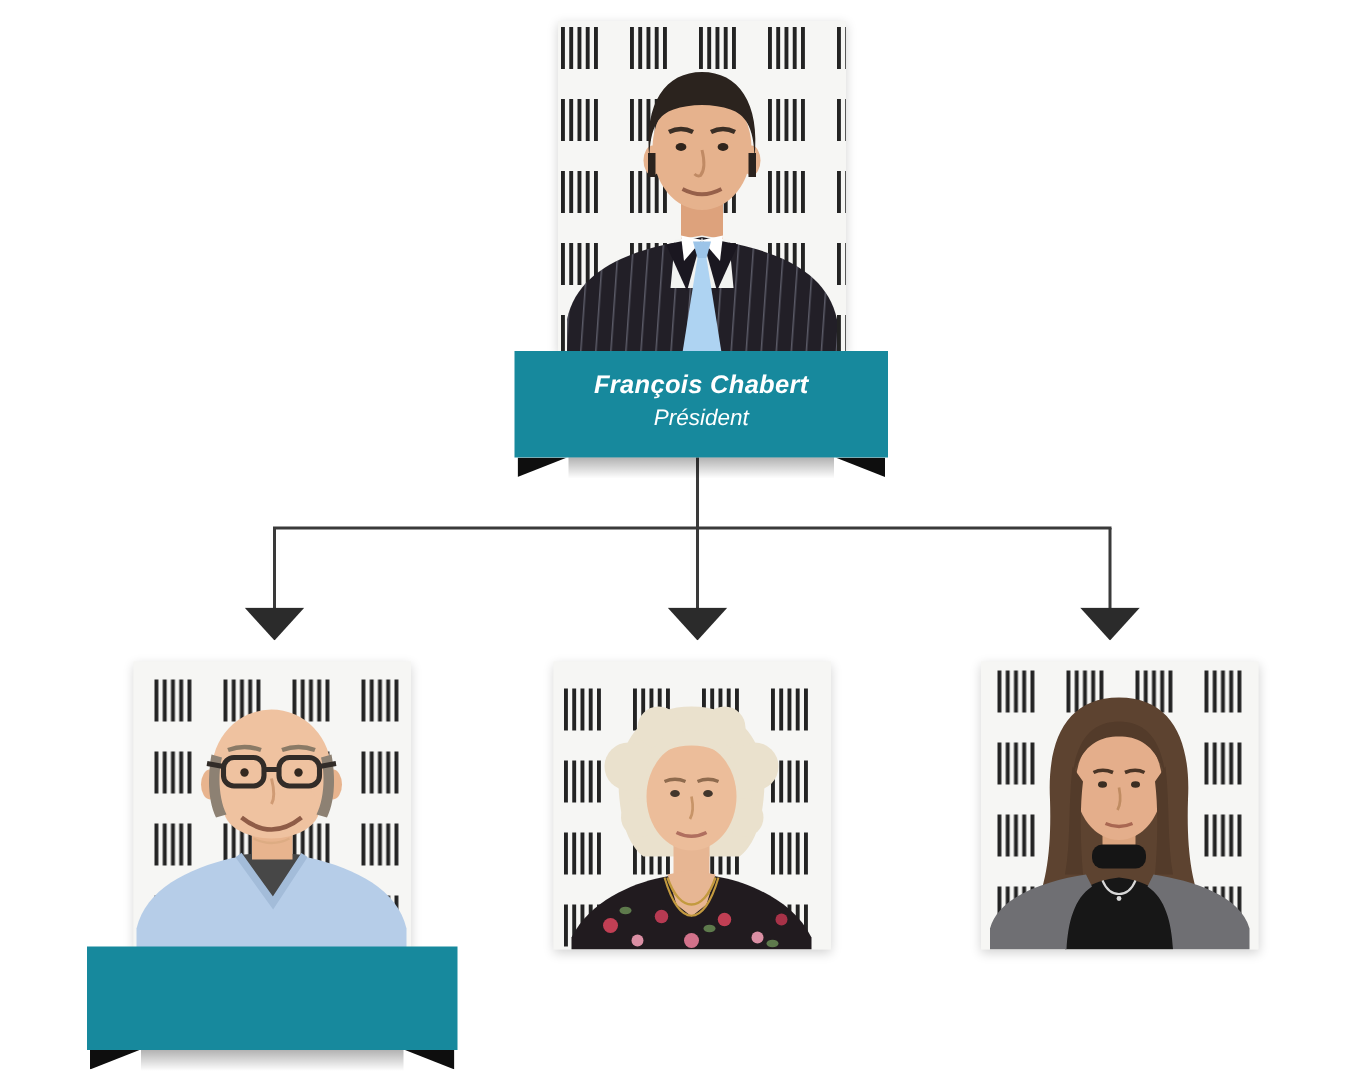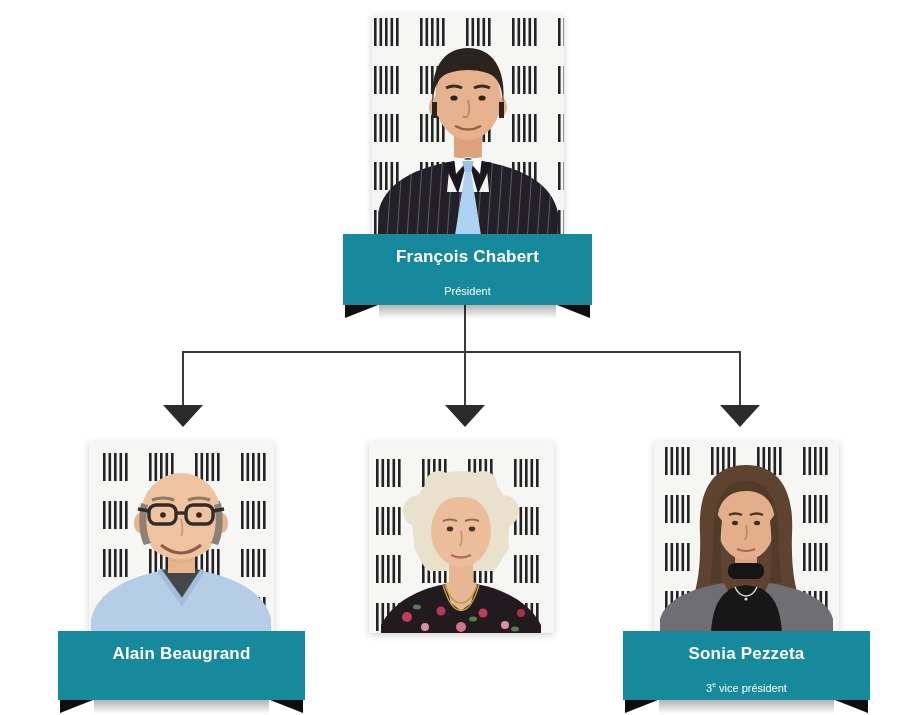--- a/index.html
+++ b/index.html
@@ -11,38 +11,38 @@
   .stem{left:464px;top:305px;width:2px;height:47px;}
   .hbar{left:182px;top:351px;width:559px;height:2px;}
   .drop1{left:182px;top:352px;width:2px;height:54px;}
   .drop2{left:464px;top:352px;width:2px;height:54px;}
   .drop3{left:739px;top:352px;width:2px;height:54px;}
   .arrowhead{position:absolute;top:405px;width:40px;height:22px;background:var(--arrow,#2b2b2b);
     clip-path:polygon(0 0,100% 0,50% 100%);}
   .ah1{left:163px}.ah2{left:445px}.ah3{left:720px}
 
   
-  .card{position:absolute;}
+  .card{position:absolute;font-style:italic;}
   .card-president{left:343px;top:14px;width:249px;height:304px;}
   .card-vp{top:441px;width:247px;height:272px;}
   .pos-vp1{left:58px}.pos-vp2{left:338px}.pos-vp3{left:623px}
 
   .photo{position:absolute;box-shadow:0 2px 7px rgba(0,0,0,.18);background:#f6f6f4;}
   .card-president .photo{left:29px;top:0;width:192px;height:221px;}
   .card-vp .photo{left:31px;top:0;width:185px;height:192px;}
   .photo svg{display:block;width:100%;height:100%;}
 
   .banner{position:absolute;left:0;right:0;background:var(--banner,#17899d);color:var(--banner-text,#fff);
     text-align:center;z-index:2;}
   .card-president .banner{top:220px;height:71px;}
   .card-vp .banner{top:190px;height:69px;}
   .banner::after{content:"";position:absolute;left:36px;right:36px;top:100%;height:14px;
     background:linear-gradient(to bottom,rgba(0,0,0,.30),rgba(0,0,0,0));}
   .banner .name{font-size:17px;font-weight:bold;padding-top:13px;letter-spacing:.2px;}
-  .banner .title{font-size:11px;margin-top:18px;}
+  .banner .title{font-size:15px;margin-top:3px;}
   .banner .title sup{font-size:62%;line-height:0;}
 
   .fold{position:absolute;top:100%;width:33px;height:13px;background:var(--fold,#0e0e0e);}
   .fold-left{left:2px;clip-path:polygon(0 0,100% 0,0 100%);}
   .fold-right{right:2px;clip-path:polygon(0 0,100% 0,100% 100%);}
 </style>
 </head>
 <body style="background: rgb(255, 255, 255);">
 
 <div class="stage">
@@ -143,21 +143,20 @@
             <path d="M124,70 L135,68"></path>
         </g>
         <circle cx="74" cy="74" r="2.8" fill="#33281f"></circle>
         <circle cx="110" cy="74" r="2.8" fill="#33281f"></circle>
         <path d="M92,78 Q95,90 92,95" stroke="#d09b74" stroke-width="2" fill="none"></path>
         <path d="M72,104 Q92,120 112,104" stroke="#8f5c47" stroke-width="3" fill="none"></path>
         <path d="M80,118 Q92,124 104,118" stroke="#d8a87f" stroke-width="1.5" fill="none" opacity=".7"></path>
       </svg>
     </div>
     <div class="banner">
-      <div class="name">Alain Beaugrand</div>
       <div class="fold fold-left"></div>
       <div class="fold fold-right"></div>
     </div>
   </section>
 
   <section class="card card-vp pos-vp2">
     <div class="photo">
       <svg viewBox="0 0 185 192">
         <defs>
           <pattern id="wallC" width="46" height="48" patternUnits="userSpaceOnUse" patternTransform="translate(5,14)">
@@ -237,21 +236,15 @@
         <path d="M61,70 C58,96 60,120 56,142 L68,142 C66,118 66,96 68,80 Z" fill="#533b2a"></path>
         <path d="M123,70 C126,96 124,120 128,142 L116,142 C118,118 118,96 116,80 Z" fill="#533b2a"></path>
         <path d="M75,74 Q81,71 88,74" stroke="#4a3526" stroke-width="2.4" fill="none"></path>
         <path d="M96,74 Q103,71 109,74" stroke="#4a3526" stroke-width="2.4" fill="none"></path>
         <ellipse cx="81" cy="82" rx="3" ry="2.2" fill="#3a2d22"></ellipse>
         <ellipse cx="103" cy="82" rx="3" ry="2.2" fill="#3a2d22"></ellipse>
         <path d="M92,84 Q94,94 91,99" stroke="#c08c62" stroke-width="1.8" fill="none"></path>
         <path d="M83,108 Q92,112 101,108" stroke="#a96752" stroke-width="2.2" fill="none"></path>
       </svg>
     </div>
-    <div class="banner">
-      <div class="name">Sonia Pezzeta</div>
-      <div class="title"><span>3</span><sup>e</sup><span> vice président</span></div>
-      <div class="fold fold-left"></div>
-      <div class="fold fold-right"></div>
-    </div>
   </section>
 
 </div>
 
 </body></html>

